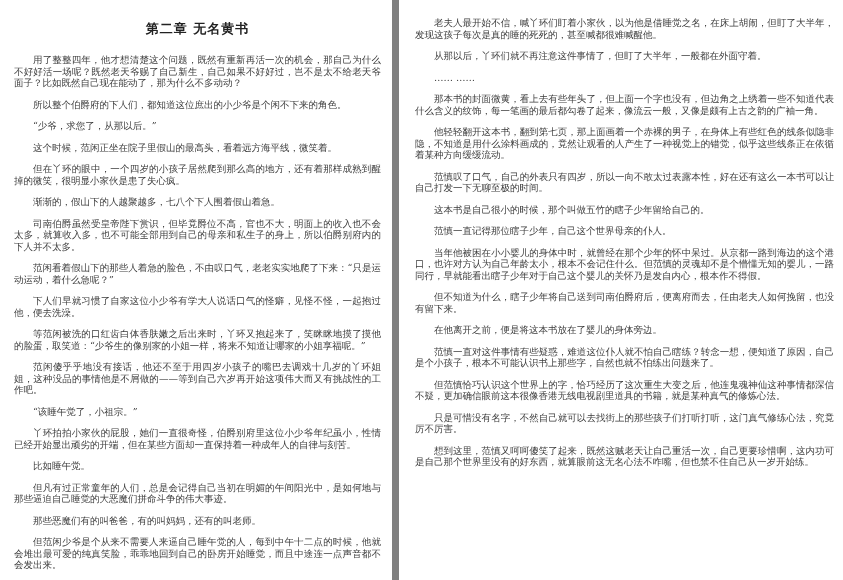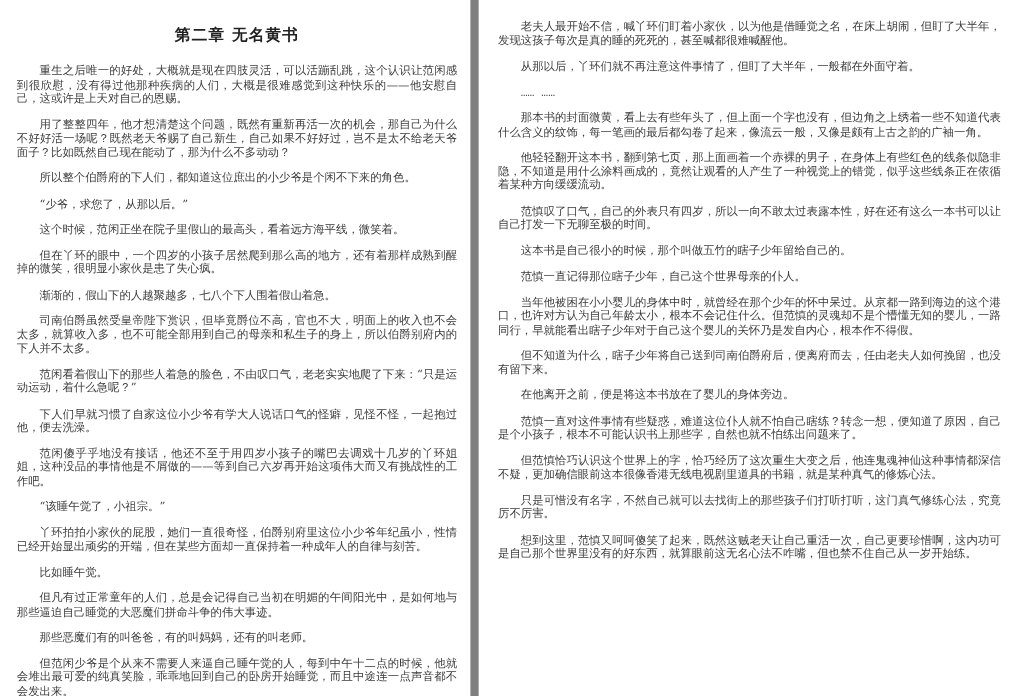--- a/index.html
+++ b/index.html
@@ -13,21 +13,21 @@
     overflow: hidden;
     display: flex;
   }
   .page {
     background: #ffffff;
     height: 580px;
     overflow: hidden;
     color: #3b3b3b;
   }
   .page-left  { width: 420px; padding: 14px 11px 6px 14px; }
-  .page-right { width: 476px; padding: 17px 9px 6px 16px; font-family: Liberation Mono, monospace; }
+  .page-right { width: 476px; padding: 17px 9px 6px 16px; }
   .page-divider {
     width: 7px;
     height: 580px;
     background: #7f7f7f;
     flex: 0 0 auto;
   }
   .chapter-title {
     font-size: 13px;
     font-weight: bold;
     color: #222222;
@@ -45,30 +45,30 @@
   }
 </style>
 </head>
 <body>
 
 <div class="reader">
 
   <div class="page page-left">
     <div class="chapter-title">第二章 无名黄书</div>
     <div>
-        <p>重生之后唯一的好处，大概就是现在四肢灵活，可以活蹦乱跳，这个认识让范闲感到很欣慰，没有得过他那种疾病的人们，大概是很难感觉到这种快乐的——他安慰自己，这或许是上天对自己的恩赐。</p>
         <p>用了整整四年，他才想清楚这个问题，既然有重新再活一次的机会，那自己为什么不好好活一场呢？既然老天爷赐了自己新生，自己如果不好好过，岂不是太不给老天爷面子？比如既然自己现在能动了，那为什么不多动动？</p>
         <p>所以整个伯爵府的下人们，都知道这位庶出的小少爷是个闲不下来的角色。</p>
         <p>“少爷，求您了，从那以后。”</p>
         <p>这个时候，范闲正坐在院子里假山的最高头，看着远方海平线，微笑着。</p>
         <p>但在丫环的眼中，一个四岁的小孩子居然爬到那么高的地方，还有着那样成熟到醒掉的微笑，很明显小家伙是患了失心疯。</p>
         <p>渐渐的，假山下的人越聚越多，七八个下人围着假山着急。</p>
         <p>司南伯爵虽然受皇帝陛下赏识，但毕竟爵位不高，官也不大，明面上的收入也不会太多，就算收入多，也不可能全部用到自己的母亲和私生子的身上，所以伯爵别府内的下人并不太多。</p>
         <p>范闲看着假山下的那些人着急的脸色，不由叹口气，老老实实地爬了下来：“只是运动运动，着什么急呢？”</p>
         <p>下人们早就习惯了自家这位小少爷有学大人说话口气的怪癖，见怪不怪，一起抱过他，便去洗澡。</p>
+        <p>等范闲被洗的口红齿白体香肤嫩之后出来时，丫环又抱起来了，笑眯眯地摸了摸他的脸蛋，取笑道：“少爷生的像别家的小姐一样，将来不知道让哪家的小姐享福呢。”</p>
         <p>范闲傻乎乎地没有接话，他还不至于用四岁小孩子的嘴巴去调戏十几岁的丫环姐姐，这种没品的事情他是不屑做的——等到自己六岁再开始这项伟大而又有挑战性的工作吧。</p>
         <p>“该睡午觉了，小祖宗。”</p>
         <p>丫环拍拍小家伙的屁股，她们一直很奇怪，伯爵别府里这位小少爷年纪虽小，性情已经开始显出顽劣的开端，但在某些方面却一直保持着一种成年人的自律与刻苦。</p>
         <p>比如睡午觉。</p>
         <p>但凡有过正常童年的人们，总是会记得自己当初在明媚的午间阳光中，是如何地与那些逼迫自己睡觉的大恶魔们拼命斗争的伟大事迹。</p>
         <p>那些恶魔们有的叫爸爸，有的叫妈妈，还有的叫老师。</p>
         <p>但范闲少爷是个从来不需要人来逼自己睡午觉的人，每到中午十二点的时候，他就会堆出最可爱的纯真笑脸，乖乖地回到自己的卧房开始睡觉，而且中途连一点声音都不会发出来。</p>
       </div>
   </div>
 

